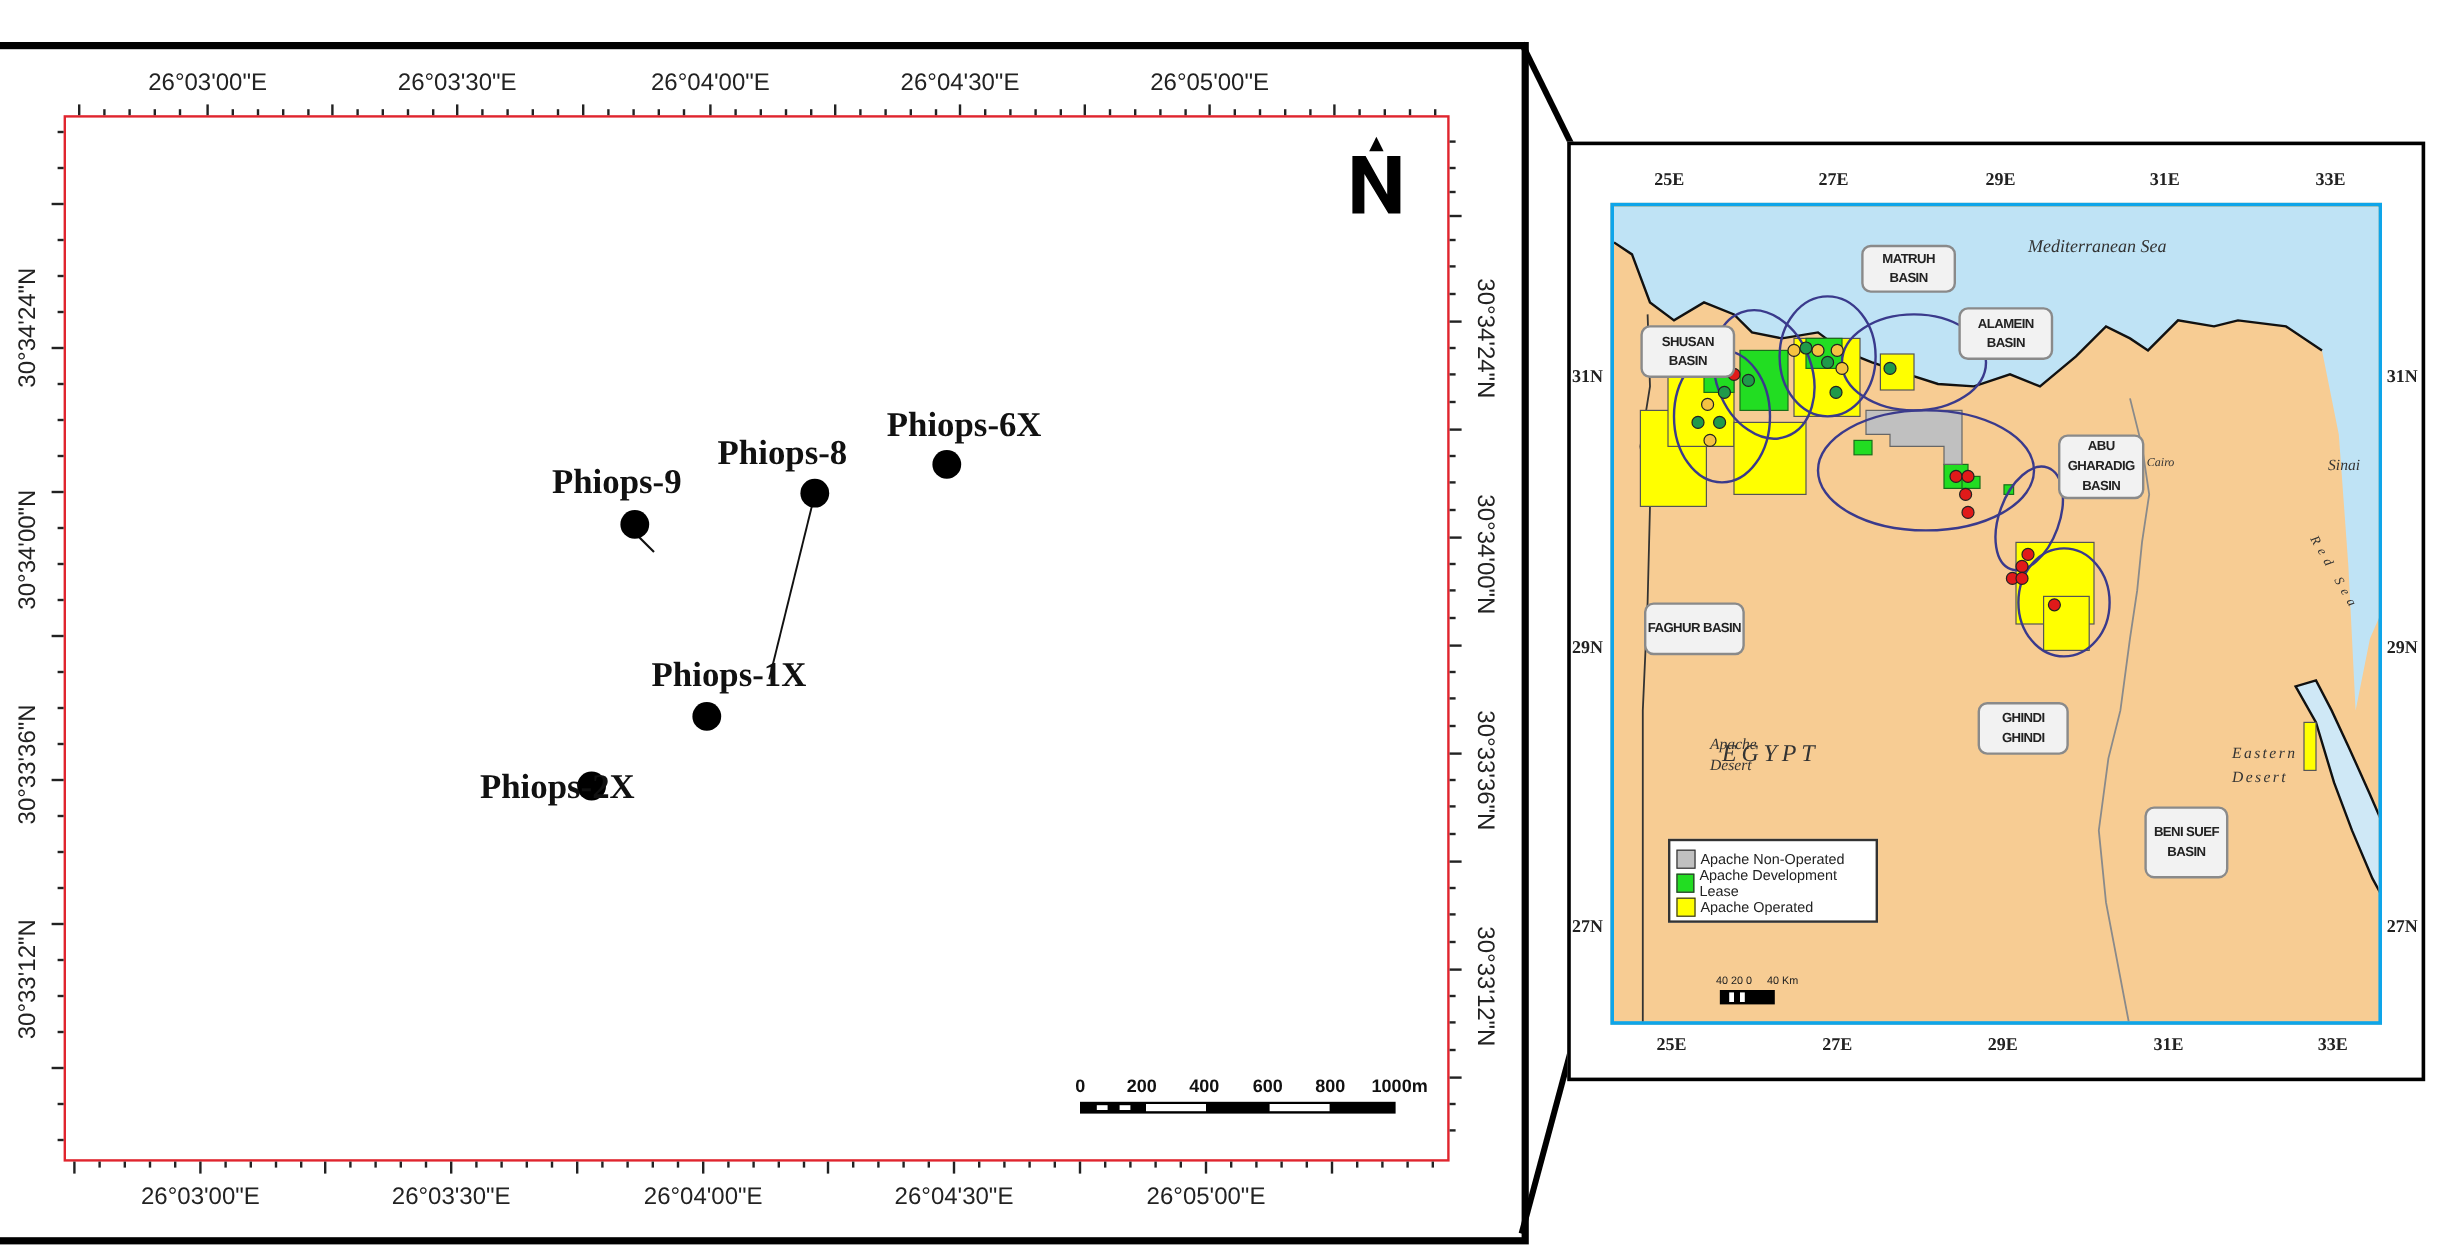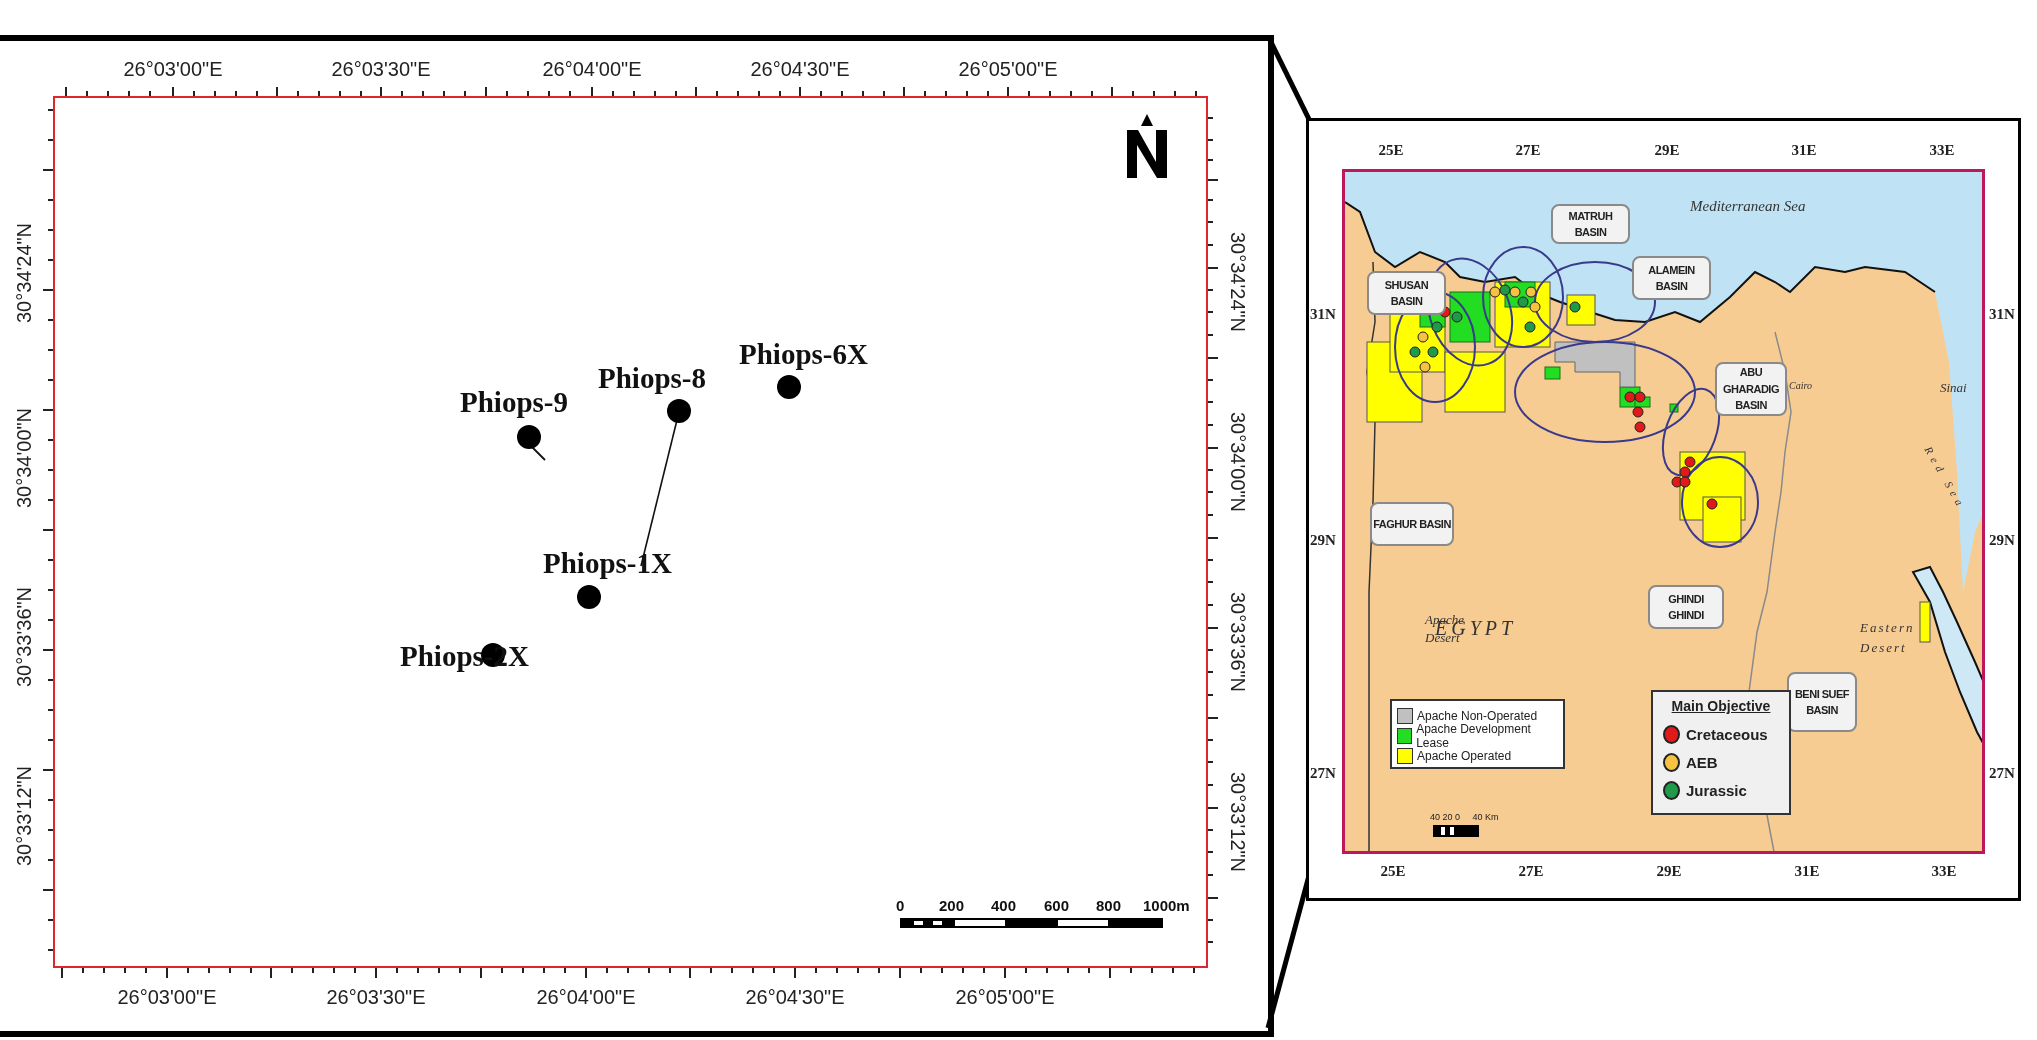--- a/index.html
+++ b/index.html
@@ -7,21 +7,21 @@
   .abs{position:absolute;}
   #main-frame{left:-6px;top:35px;width:1268px;height:990px;border:6px solid #000;box-sizing:content-box;}
   #red-frame{left:53px;top:96px;width:1155px;height:872px;border:2px solid #e0252e;box-sizing:border-box;}
   .tick-label{position:absolute;font-size:20px;color:#222;white-space:nowrap;transform:translateX(-50%);}
   .lat-left{position:absolute;font-size:20px;color:#222;white-space:nowrap;transform:translate(-50%,-50%) rotate(-90deg);}
   .lat-right{position:absolute;font-size:20px;color:#222;white-space:nowrap;transform:translate(-50%,-50%) rotate(90deg);}
   .well-dot{position:absolute;width:24px;height:24px;border-radius:50%;background:#000;transform:translate(-50%,-50%);}
   .well-label{position:absolute;font-family:"Liberation Serif",serif;font-weight:bold;font-size:29px;color:#111;white-space:nowrap;}
   .scale-nums{position:absolute;font-size:15px;font-weight:bold;color:#111;}
   #inset-outer{left:1306px;top:118px;width:715px;height:783px;border:3px solid #000;box-sizing:border-box;background:#fff;}
-  #inset-map{left:1342px;top:169px;width:643px;height:685px;border:3px solid #be185d;box-sizing:border-box;background:#f7cc93;overflow:hidden;}
+  #inset-map{left:1342px;top:169px;width:643px;height:685px;border:3px solid #0ea5e9;box-sizing:border-box;background:#f7cc93;overflow:hidden;}
   .inset-tick{position:absolute;font-family:"Liberation Serif",serif;font-size:15px;font-weight:bold;color:#222;transform:translateX(-50%);}
   .inset-lat{position:absolute;font-family:"Liberation Serif",serif;font-size:15px;font-weight:bold;color:#222;}
   .callout{position:absolute;background:#f2f2f2;border:2px solid #8a8a8a;border-radius:8px;font-size:11px;font-weight:bold;color:#222;display:flex;align-items:center;justify-content:center;text-align:center;letter-spacing:-0.5px;line-height:1.5;}
   .legend-box{position:absolute;background:#fff;border:2px solid #333;box-sizing:border-box;}
   .legend-row{display:flex;align-items:center;font-size:12px;color:#222;height:20px;}
   .swatch{width:14px;height:14px;border:1px solid #333;margin-right:4px;}
   .obj-row{display:flex;align-items:center;font-size:15px;font-weight:bold;color:#222;height:28px;}
   .obj-dot{width:13px;height:15px;border-radius:50%;border:2px solid #222;margin-right:6px;}
   .map-italic{position:absolute;font-family:"Liberation Serif",serif;font-style:italic;color:#333;white-space:nowrap;}
 </style>
@@ -414,28 +414,13 @@
     </div>
   </div>
 
   <div style="position:absolute;left:85px;top:640px;font-size:9px;color:#222;white-space:pre;">40 20 0     40 Km</div>
   <svg style="position:absolute;left:88px;top:653px;" width="48" height="14">
     <rect x="0" y="0" width="46" height="12" fill="#000"></rect>
     <rect x="8" y="2" width="4" height="8" fill="#fff"></rect>
     <rect x="17" y="2" width="4" height="8" fill="#fff"></rect>
   </svg>
 
-  <div class="legend-box" style="left:306px;top:518px;width:140px;height:125px;background:#f0f0f0;padding:6px 10px;">
-    <div style="font-size:14px;font-weight:bold;text-decoration:underline;text-align:center;margin-bottom:6px;color:#222;">Main Objective</div>
-    <div class="obj-row">
-      <span class="obj-dot" style="background:#e01a1a;"></span>
-      <span>Cretaceous</span>
-    </div>
-    <div class="obj-row">
-      <span class="obj-dot" style="background:#f5c242;"></span>
-      <span>AEB</span>
-    </div>
-    <div class="obj-row">
-      <span class="obj-dot" style="background:#1f9a4a;"></span>
-      <span>Jurassic</span>
-    </div>
-  </div>
 </div>
 
 </body></html>

